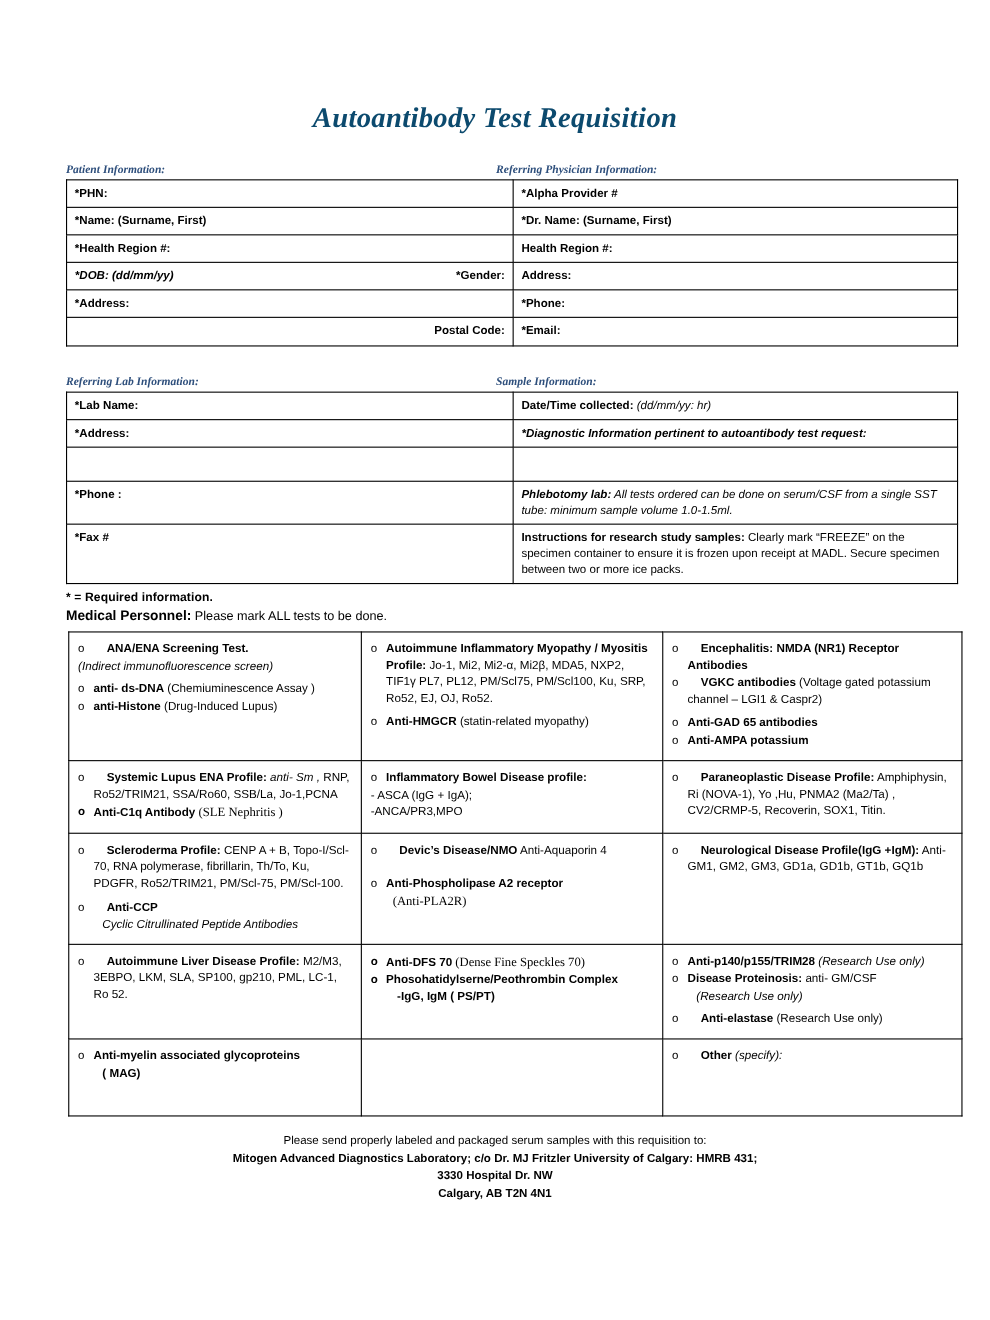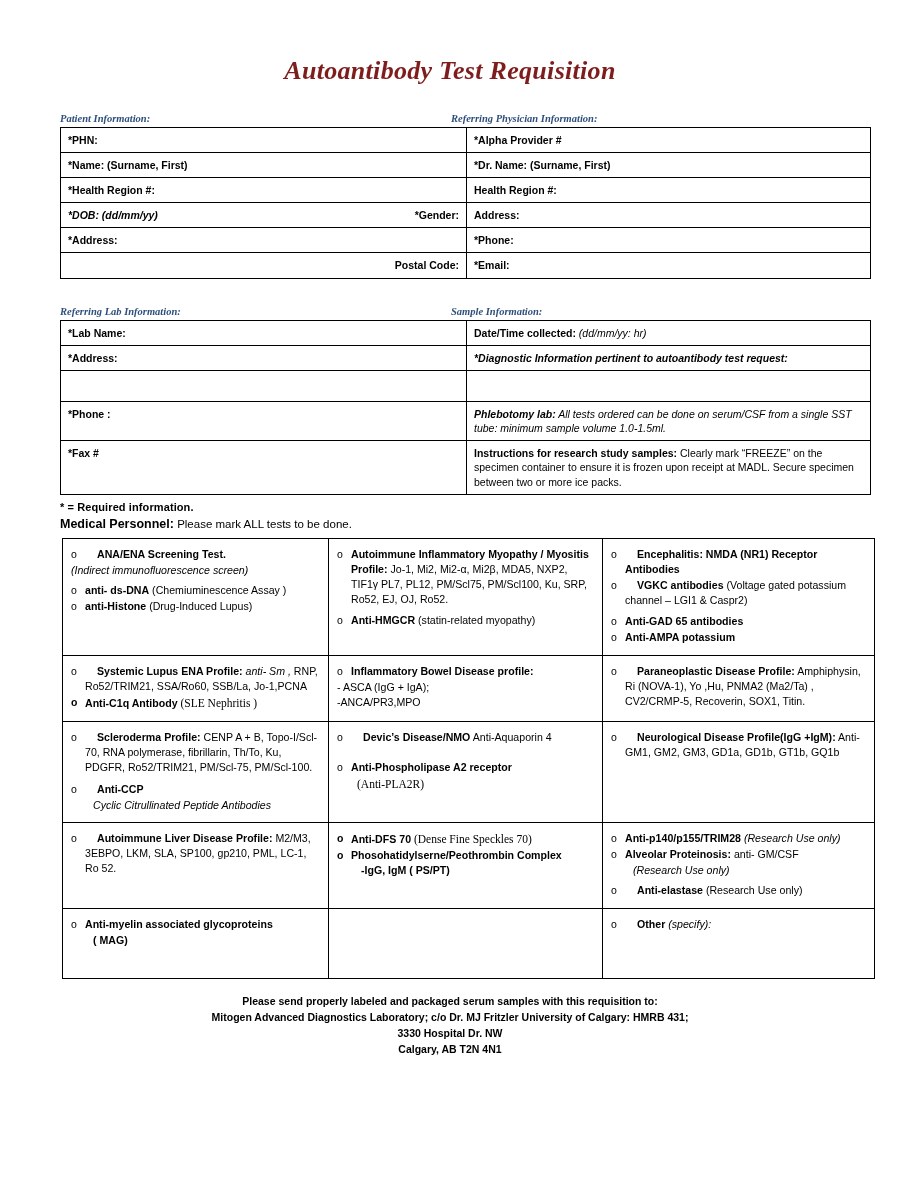--- a/index.html
+++ b/index.html
@@ -22,23 +22,23 @@
     padding: 0 60px;
   }
 
   
   .doc-title {
     text-align: center;
     font-family: "Liberation Serif", serif;
     font-style: italic;
     font-weight: bold;
     font-size: 26px;
-    color: #7f1d1d;
+    color: #0c4a6e;
     letter-spacing: 0.3px;
-    padding-top: 57px;
+    padding-top: 93px;
     line-height: 1.1;
   }
 
   
   .sec-caption-row {
     display: flex;
     margin-top: 27px;
   }
   .sec-caption {
     font-family: "Liberation Serif", serif;
@@ -135,21 +135,21 @@
   .ind { padding-left: 12px; }
   .bullet-bold { font-weight: bold; }
 
   
   .footer {
     margin-top: 14px;
     text-align: center;
     font-size: 10.5px;
     line-height: 1.55;
   }
-  .footer .f1 { font-weight: bold; }
+  .footer .f1 { font-weight: normal; }
   .footer .f2, .footer .f3, .footer .f4 { font-weight: bold; }
 </style>
 </head>
 <body>
 
 <div class="page">
 
   <div class="doc-title">Autoantibody Test Requisition</div>
 
   <div class="sec-caption-row">
@@ -382,21 +382,21 @@
           </div>
         </td>
 
         <td class="c3">
           <div class="opt">
             <span class="bullet">o</span>
             <span class="b">Anti-p140/p155/TRIM28</span><span class="bi"> (Research Use only)</span>
           </div>
           <div class="opt">
             <span class="bullet">o</span>
-            <span class="b">Alveolar Proteinosis:</span><span class="n"> anti- GM/CSF</span>
+            <span class="b">Disease Proteinosis:</span><span class="n"> anti- GM/CSF</span>
           </div>
           <div class="opt tight" style="padding-left:22px">
             <span class="bi">(Research Use only)</span>
           </div>
           <div class="gap-sm"></div>
           <div class="opt">
             <span class="bullet">o</span>
             <span class="b ind">Anti-elastase</span><span class="n"> (Research Use only)</span>
           </div>
         </td>

